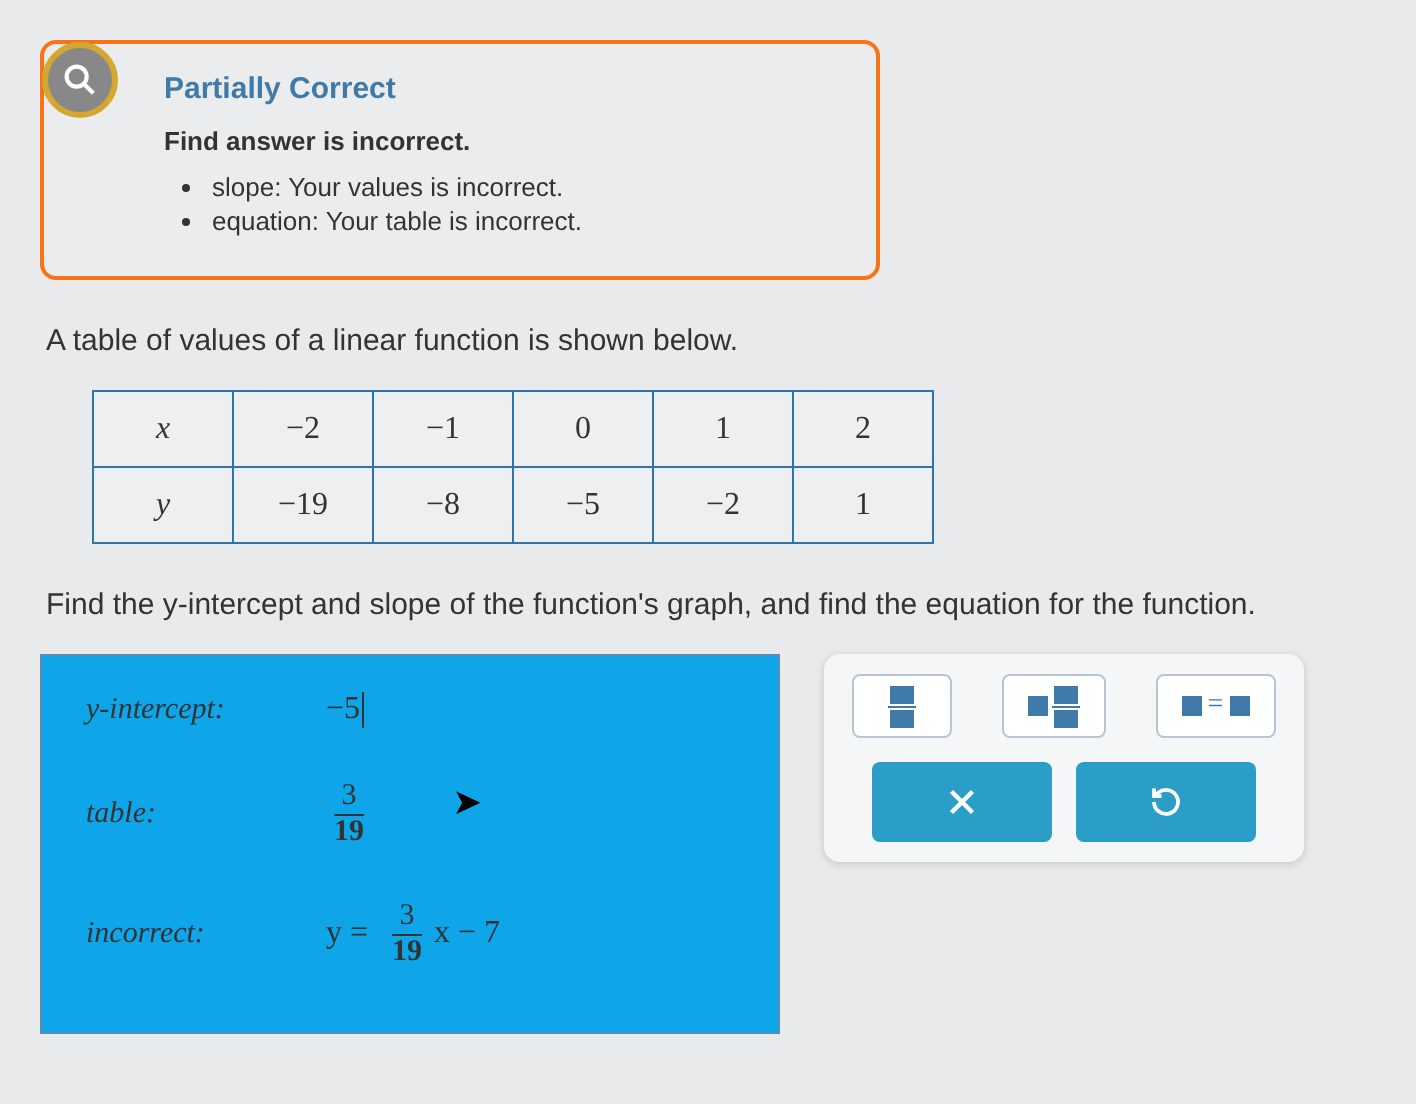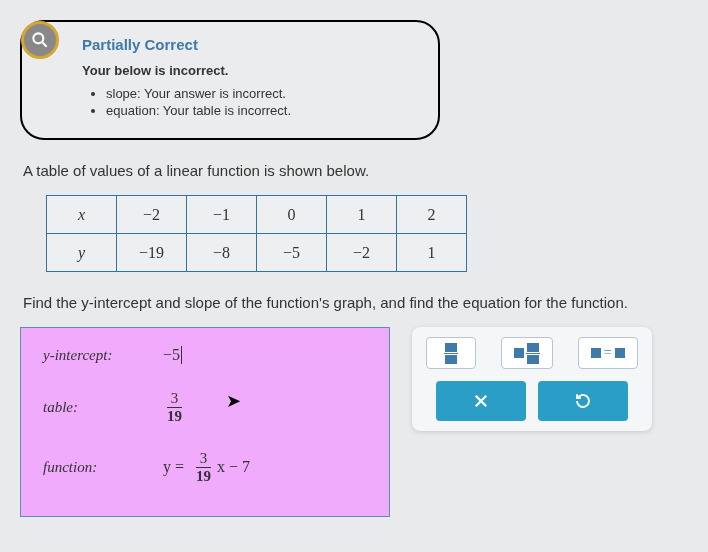--- a/index.html
+++ b/index.html
@@ -4,22 +4,22 @@
   <style>
     * { box-sizing: border-box; margin: 0; padding: 0; }
     body {
       background: #e8eaec;
       font-family: Arial, sans-serif;
       color: #333;
       padding: 20px;
       width: 708px;
     }
     .feedback-box {
-      border: 2px solid #000000;
-      border-radius: 24px;
+      border: 2px solid #f97316;
+      border-radius: 8px;
       padding: 14px 18px 18px 14px;
       position: relative;
       background: #eaecee;
       margin-bottom: 22px;
       width: 420px;
     }
     .feedback-icon {
       position: absolute;
       left: -1px;
       top: -1px;
@@ -46,21 +46,21 @@
       height: 38px;
       text-align: center;
       font-size: 16px;
       font-family: Georgia, serif;
       background: #edeff1;
     }
     .data-table td.hdr { font-style: italic; }
     .answer-area { display: flex; gap: 22px; align-items: flex-start; }
     .answer-box {
       border: 1px solid #5a8db3;
-      background: #f0abfc;
+      background: #0ea5e9;
       width: 370px;
       padding: 18px 22px 6px 22px;
     }
     .answer-row { display: flex; align-items: center; margin-bottom: 26px; font-size: 15px; }
     .answer-label { font-style: italic; font-family: Georgia, serif; width: 120px; }
     .answer-val { font-family: Georgia, serif; font-size: 16px; display: flex; align-items: center; gap: 2px; }
     .frac { display: inline-flex; flex-direction: column; align-items: center; font-size: 15px; line-height: 1.1; }
     .frac .num { border-bottom: 1px solid #333; padding: 0 4px; }
     .frac .den { padding: 0 4px; font-weight: bold; }
     .cursor-input {
@@ -121,23 +121,23 @@
 
 <div class="feedback-box">
   <div class="feedback-icon">
     <svg viewBox="0 0 24 24" fill="none" stroke="#fff" stroke-width="2.5">
       <circle cx="10" cy="10" r="6"></circle>
         <line x1="15" y1="15" x2="20" y2="20"></line>
     </svg>
   </div>
   <div class="feedback-content">
     <div class="feedback-title">Partially Correct</div>
-    <div class="feedback-sub">Your below is incorrect.</div>
+    <div class="feedback-sub">Find answer is incorrect.</div>
     <ul class="feedback-list">
-      <li>slope: Your answer is incorrect.</li>
+      <li>slope: Your values is incorrect.</li>
       <li>equation: Your table is incorrect.</li>
     </ul>
   </div>
 </div>
 
 <p class="prompt-text">A table of values of a linear function is shown below.</p>
 
 <table class="data-table">
   <tbody>
       <tr>
@@ -173,21 +173,21 @@
       <span class="answer-label">table:</span>
       <span class="answer-val">
         <span class="frac">
           <span class="num">3</span>
           <span class="den">19</span>
         </span>
       </span>
       <span class="cursor-arrow">➤</span>
     </div>
     <div class="answer-row">
-      <span class="answer-label">function:</span>
+      <span class="answer-label">incorrect:</span>
       <span class="answer-val">
         <span>y =</span>&nbsp;
         <span class="frac">
           <span class="num">3</span>
           <span class="den">19</span>
         </span>
         <span>x − 7</span>
       </span>
     </div>
   </div>

